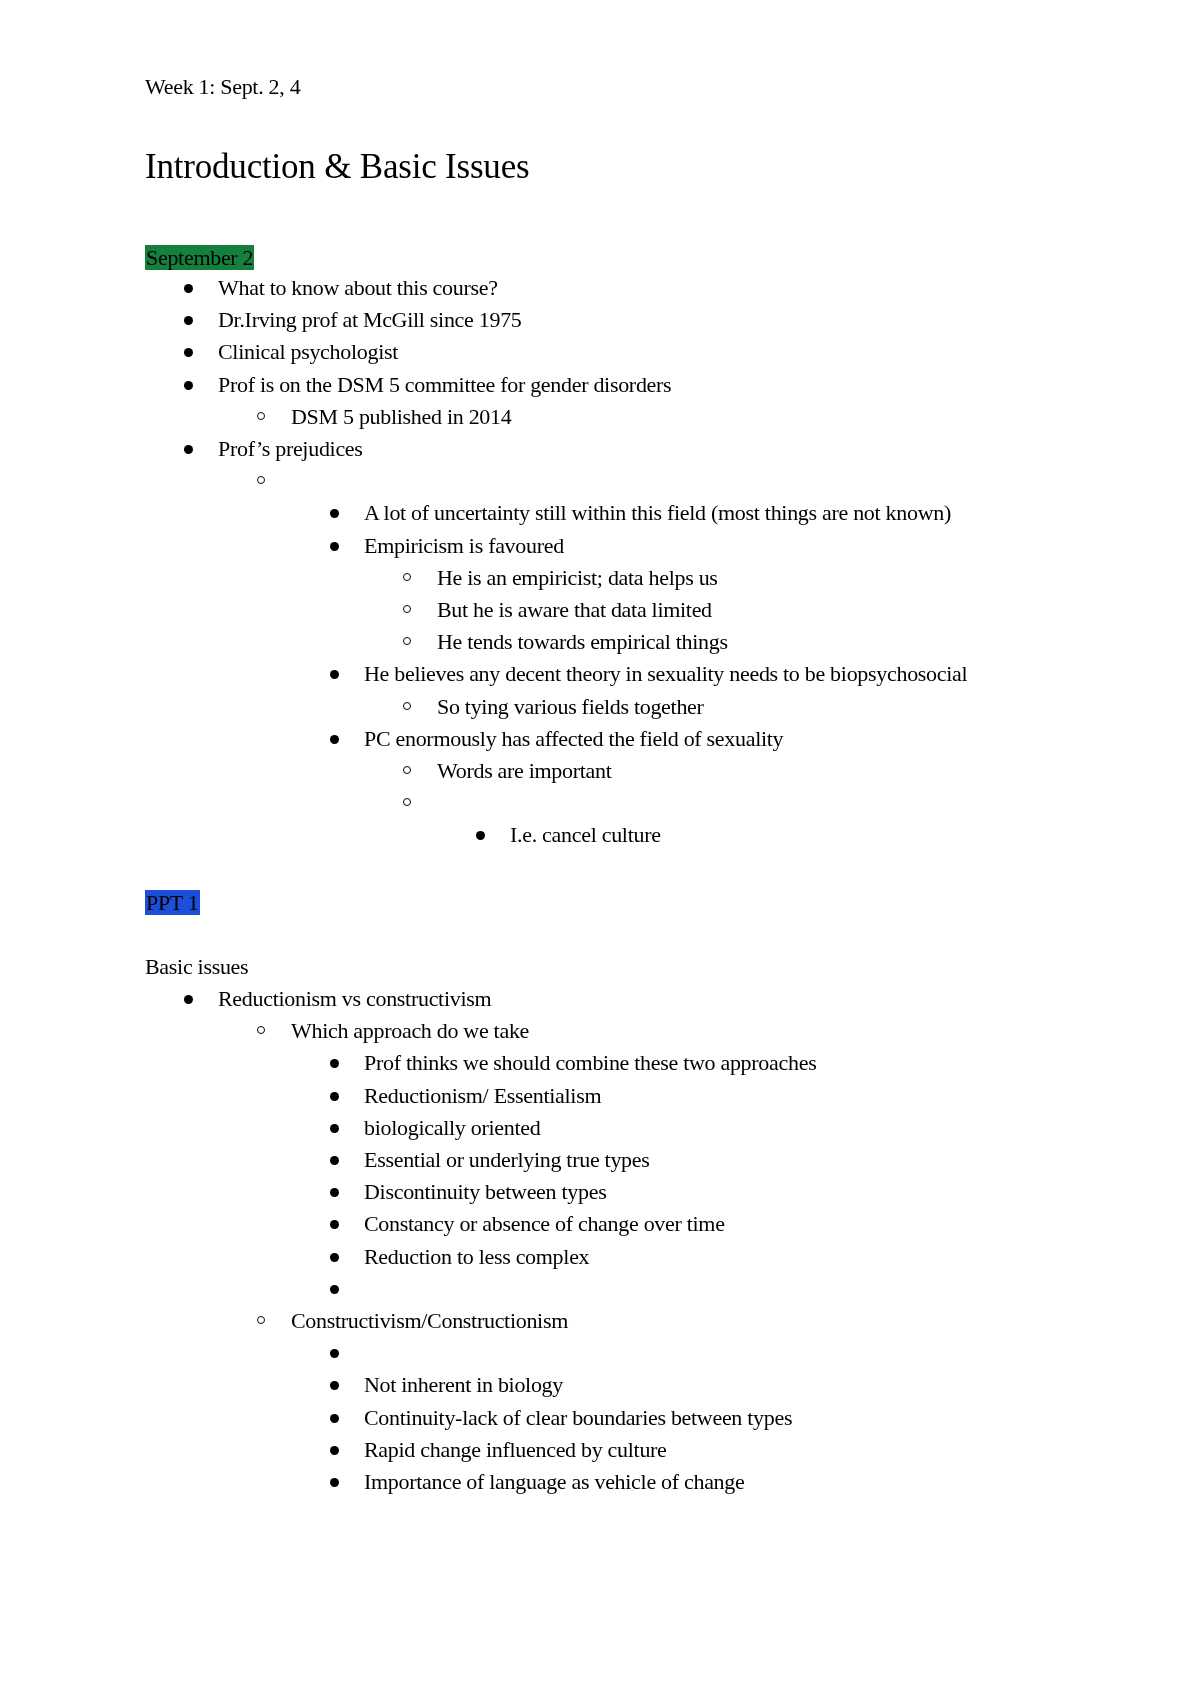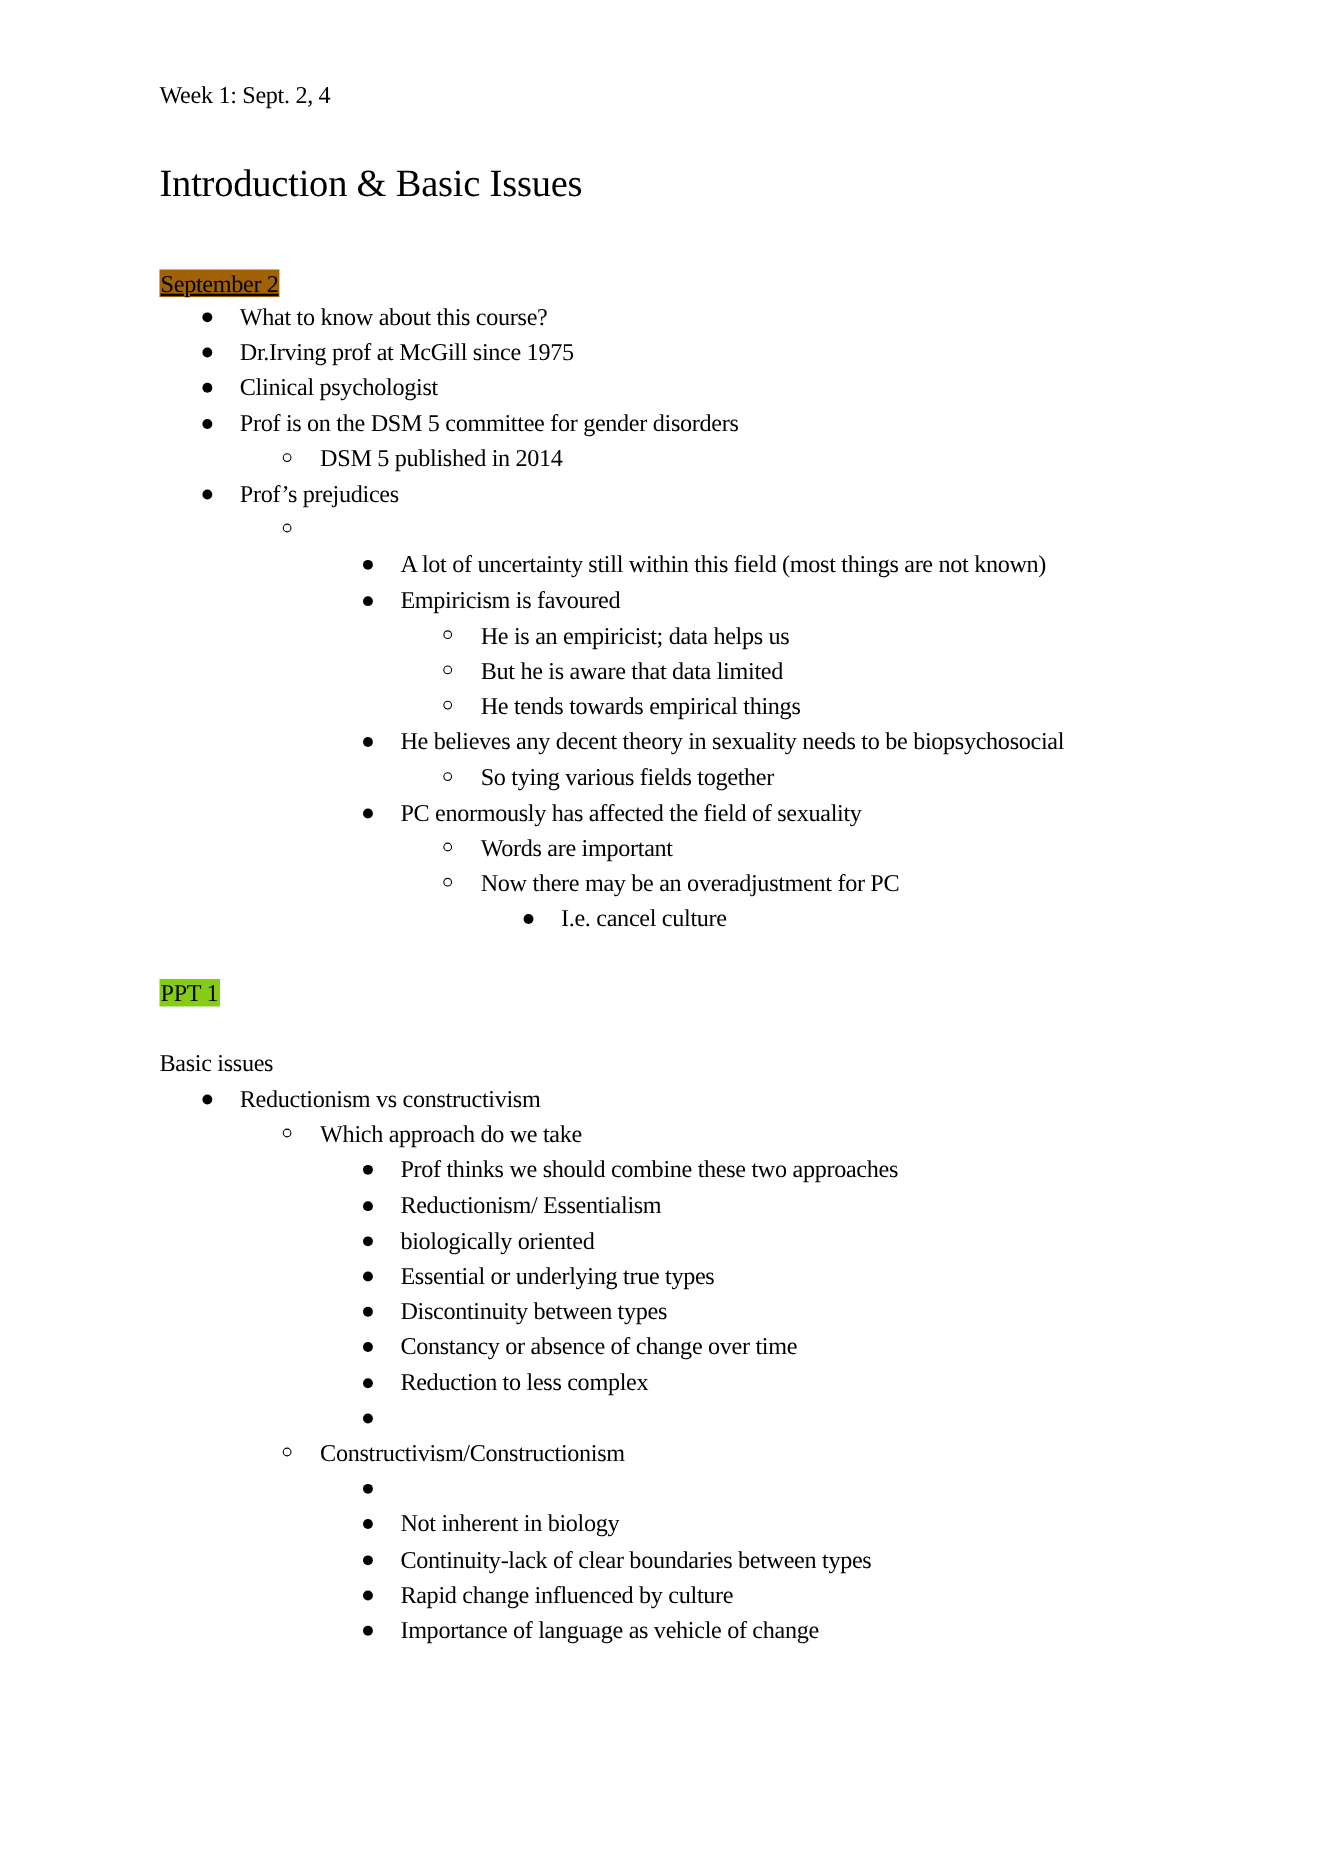--- a/index.html
+++ b/index.html
@@ -10,22 +10,22 @@
     }
     .page { position: absolute; left: 0; top: 0; width: 1200px; height: 1263px; }
     .line {
       position: absolute; white-space: nowrap;
       font-size: 22px; line-height: 30px;
       letter-spacing: -0.3px;
     }
     .week { left: 145px; top: 72px; }
     .title { left: 145px; top: 145px; font-size: 35px; line-height: 44px; letter-spacing: -0.2px; }
     .hl { padding: 0 1px; }
-    .hl-green { background: #a16207; text-decoration: underline; }
-    .hl-cyan { background: #84cc16; text-align: right; }
+    .hl-green { background: #15803d; }
+    .hl-cyan { background: #1d4ed8; text-align: right; }
     .bullet-disc, .bullet-circle {
       position: absolute; display: inline-block;
     }
     .bullet-disc {
       width: 9px; height: 9px; border-radius: 50%; background: #000;
       top: 11px; left: -34px;
     }
     .bullet-circle {
       width: 8px; height: 8px; border-radius: 50%; border: 1.4px solid #000;
       background: transparent; top: 10px; left: -34px; box-sizing: border-box;
@@ -52,21 +52,21 @@
       <div class="line" style="left: 291px; top: 466.2px;"><span class="bullet-circle"></span></div>
       <div class="line" style="left: 364px; top: 498.4px;"><span class="bullet-disc"></span><span>A lot of uncertainty still within this field (most things are not known)</span></div>
       <div class="line" style="left: 364px; top: 530.6px;"><span class="bullet-disc"></span><span>Empiricism is  favoured</span></div>
       <div class="line" style="left: 437px; top: 562.8px;"><span class="bullet-circle"></span><span>He is an empiricist; data helps us</span></div>
       <div class="line" style="left: 437px; top: 595px;"><span class="bullet-circle"></span><span>But he is aware that data limited</span></div>
       <div class="line" style="left: 437px; top: 627.2px;"><span class="bullet-circle"></span><span>He tends towards empirical things</span></div>
       <div class="line" style="left: 364px; top: 659.4px;"><span class="bullet-disc"></span><span>He believes any decent theory in sexuality needs to be biopsychosocial</span></div>
       <div class="line" style="left: 437px; top: 691.6px;"><span class="bullet-circle"></span><span>So tying various fields together</span></div>
       <div class="line" style="left: 364px; top: 723.8px;"><span class="bullet-disc"></span><span>PC enormously has affected the field of sexuality</span></div>
       <div class="line" style="left: 437px; top: 756px;"><span class="bullet-circle"></span><span>Words are important</span></div>
-      <div class="line" style="left: 437px; top: 788.2px;"><span class="bullet-circle"></span><span>Now there may be an overadjustment for PC</span></div>
+      <div class="line" style="left: 437px; top: 788.2px;"><span class="bullet-circle"></span></div>
       <div class="line" style="left: 510px; top: 820.4px;"><span class="bullet-disc"></span><span>I.e. cancel culture</span></div>
     </div>
 
   <div class="line" style="left:145px; top:888px;">
     <span class="hl hl-cyan">PPT 1</span>
   </div>
 
   <div class="line" style="left:145px; top:952px;">Basic issues</div>
 
   <div id="ppt1-list">

